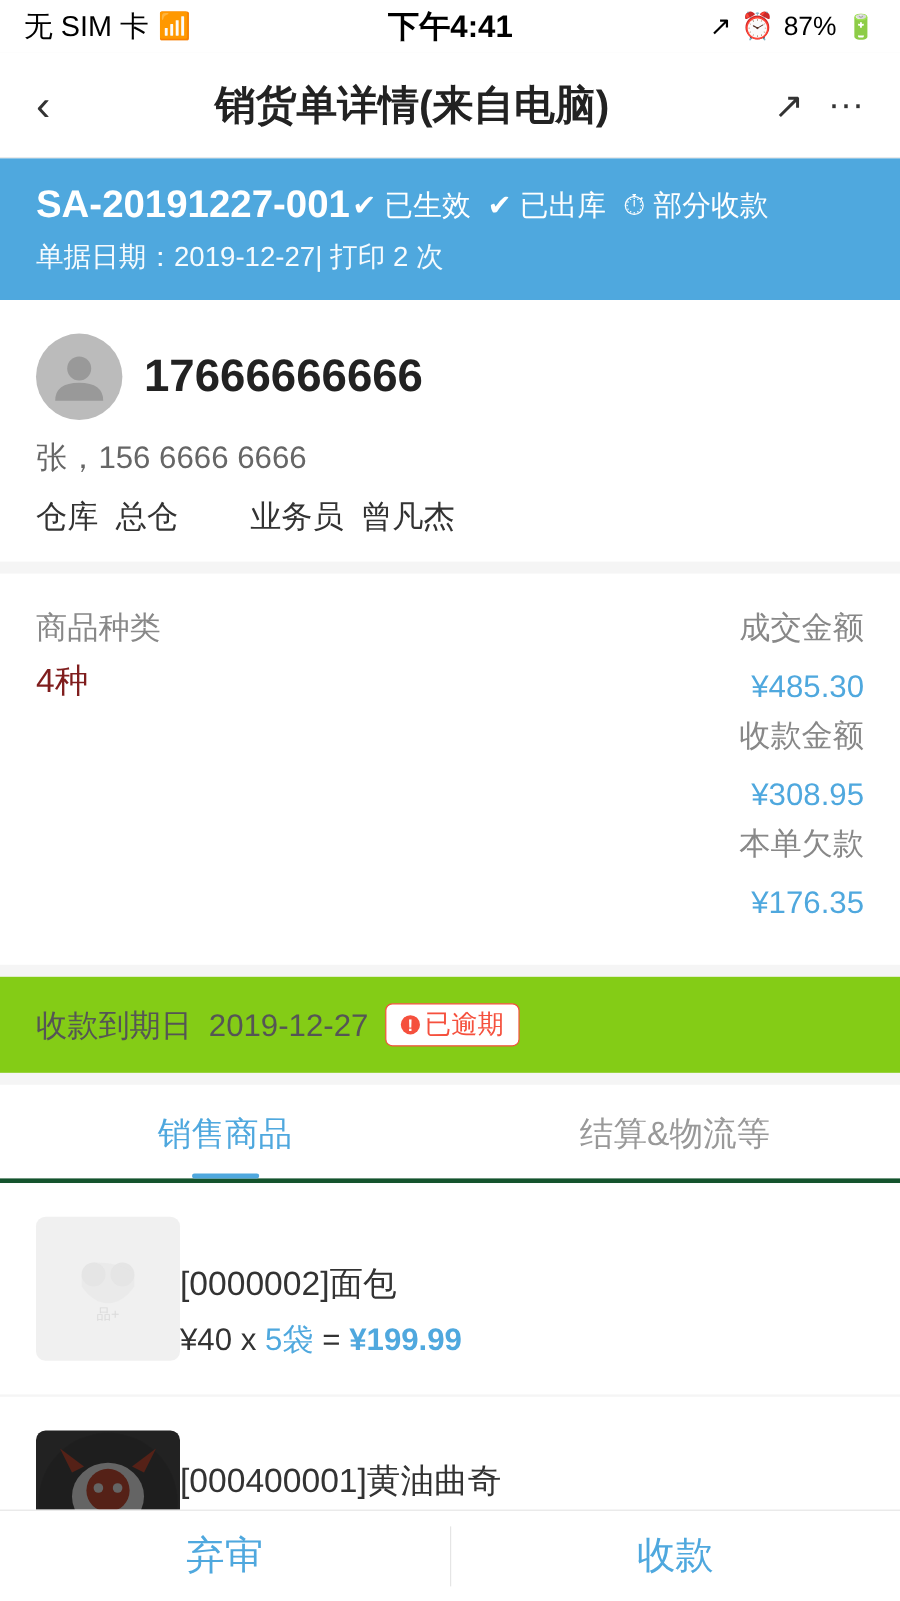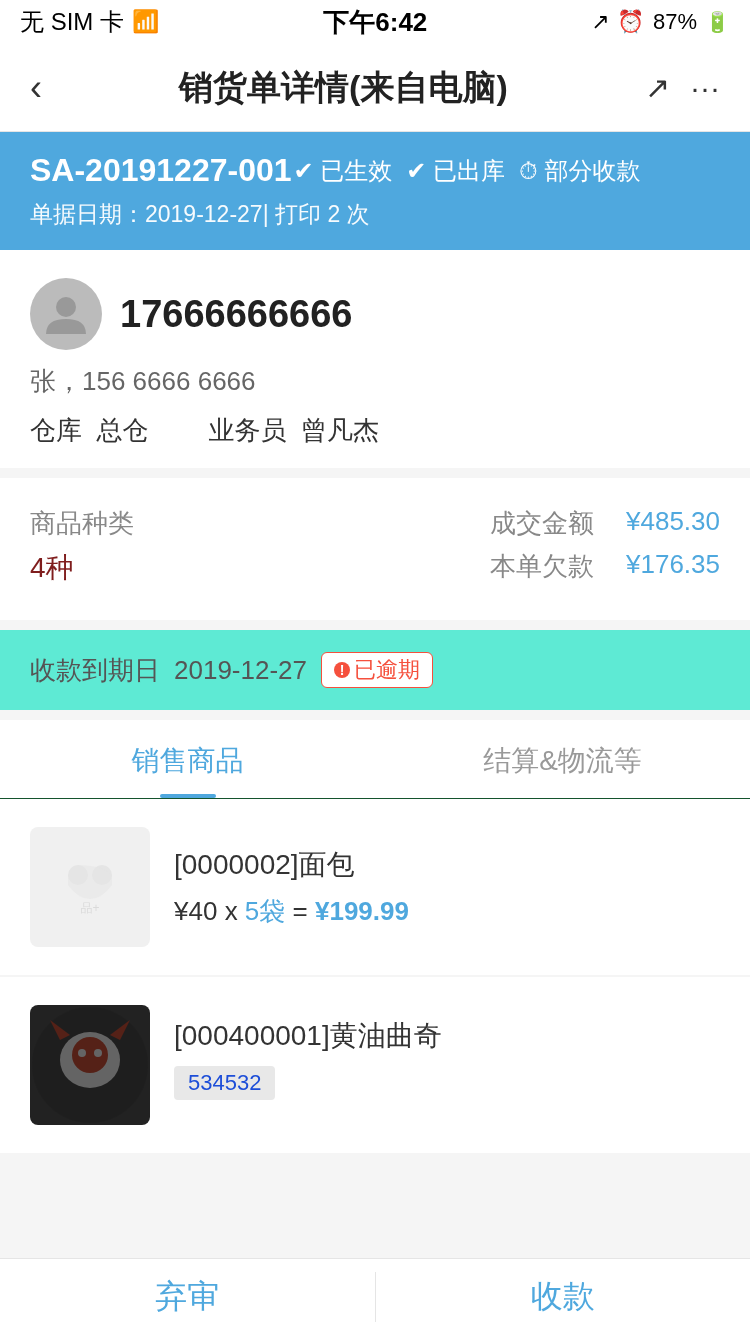--- a/index.html
+++ b/index.html
@@ -134,27 +134,28 @@
     .stats-left {}
     .stats-label { font-size: 26px; color: #888; margin-bottom: 8px; }
     .stats-value { font-size: 28px; color: #7f1d1d; font-weight: 500; }
     .stats-right { text-align: right; }
     .stats-row {
       display: flex;
       justify-content: flex-end;
       gap: 16px;
       margin-bottom: 8px;
       font-size: 26px;
+      flex-direction: column;
     }
     .stats-row-label { color: #888; }
     .stats-row-val { color: #4FA8DE; font-weight: 500; min-width: 110px; text-align: right; }
 
     
     .due-date-row {
-      background: #5eead4;
+      background: #84cc16;
       padding: 22px 30px;
       font-size: 26px;
       color: #555;
       display: flex;
       align-items: center;
       gap: 14px;
       margin-bottom: 10px;
     }
     .overdue-badge {
       background: #fff;
@@ -177,21 +178,21 @@
       justify-content: center;
       color: #fff;
       font-size: 14px;
       font-weight: 700;
     }
 
     
     .tabs {
       background: #fff;
       display: flex;
-      border-bottom: 1px solid #14532d;
+      border-bottom: 4px solid #14532d;
     }
     .tab {
       flex: 1;
       text-align: center;
       padding: 22px 0 18px;
       font-size: 28px;
       color: #999;
       cursor: pointer;
       position: relative;
     }
@@ -212,22 +213,21 @@
 
     
     .products-list {
       background: #f5f5f5;
     }
     .product-item {
       background: #fff;
       margin-bottom: 2px;
       padding: 28px 30px;
       display: flex;
-      gap: 24px;
-      align-items: center;
+      align-items: flex-end;
     }
     .product-thumb {
       width: 120px;
       height: 120px;
       background: #f0f0f0;
       border-radius: 8px;
       overflow: hidden;
       flex-shrink: 0;
       display: flex;
       align-items: center;
@@ -283,21 +283,21 @@
     }
   </style>
 </head>
 <body>
 
 <div class="status-bar">
   <div class="status-left">
     <span>无 SIM 卡</span>
     <span style="font-size:22px;">📶</span>
   </div>
-  <div class="status-center">下午6:42</div>
+  <div class="status-center">下午4:41</div>
   <div class="status-right">
     <span>↗</span>
     <span>⏰</span>
     <span>87%</span>
     <span style="font-size:20px;">🔋</span>
   </div>
 </div>
 
 <div class="nav-bar">
   <span class="nav-back">‹</span>
@@ -347,20 +347,24 @@
 
 <div class="stats-card">
   <div class="stats-left">
     <div class="stats-label">商品种类</div>
     <div class="stats-value">4种</div>
   </div>
   <div class="stats-right">
     <div class="stats-row">
       <span class="stats-row-label">成交金额</span>
       <span class="stats-row-val">¥485.30</span>
+    </div>
+    <div class="stats-row">
+      <span class="stats-row-label">收款金额</span>
+      <span class="stats-row-val">¥308.95</span>
     </div>
     <div class="stats-row">
       <span class="stats-row-label">本单欠款</span>
       <span class="stats-row-val">¥176.35</span>
     </div>
   </div>
 </div>
 
 <div class="due-date-row">
   <span>收款到期日</span>

